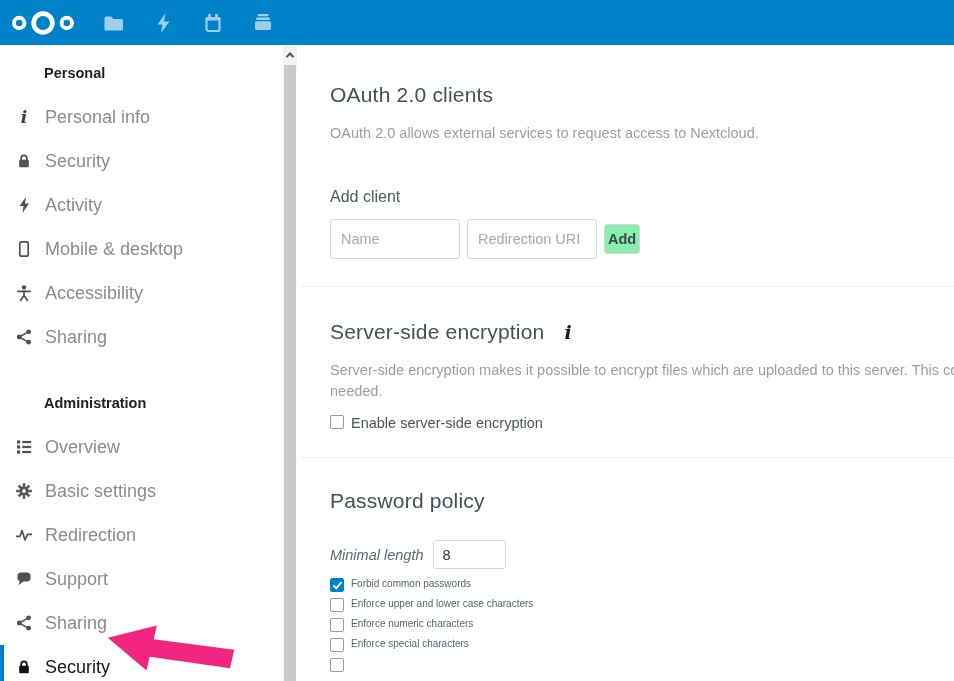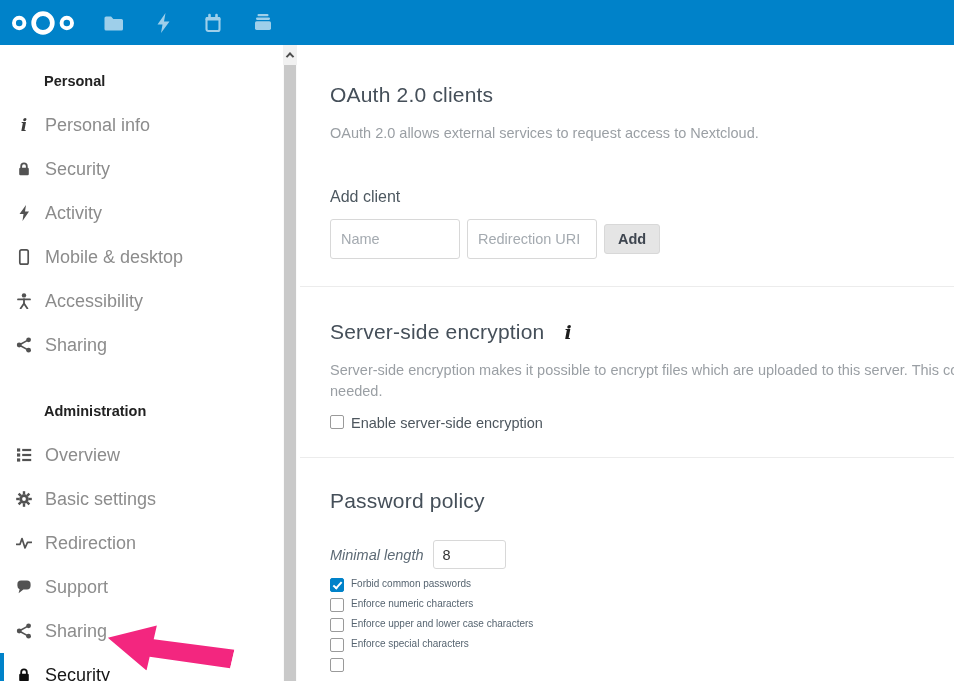--- a/index.html
+++ b/index.html
@@ -12,21 +12,21 @@
             background: #0082c9; display: flex; align-items: center; padding-left: 8px; z-index: 30; }
   .logo-slot { width: 70px; height: 45px; display: flex; align-items: center; justify-content: center; cursor: pointer; }
   .apps { display: flex; margin-left: 10px; }
   .app-slot { width: 50px; height: 45px; display: flex; align-items: center; justify-content: center; cursor: pointer; }
   .app-slot svg { opacity: 0.62; }
 
   
   .layout { position: absolute; top: 45px; left: 0; right: 0; bottom: 0; display: flex; }
 
   
-  .sidebar { width: 300px; flex-shrink: 0; position: relative; background: #fff; padding-top: 14px; }
+  .sidebar { width: 300px; flex-shrink: 0; position: relative; background: #fff; padding-top: 6px; }
   .nav-caption { height: 44px; line-height: 44px; padding-left: 44px;
                  font-size: 14.5px; font-weight: 700; color: #222; }
   .nav-caption.second { margin-top: 22px; }
   .nav-item { height: 44px; display: flex; align-items: center; padding-left: 16px;
               position: relative; cursor: pointer; }
   .nav-item .icn { width: 16px; height: 16px; margin-right: 13px; flex-shrink: 0;
                    display: flex; align-items: center; justify-content: center; }
   .nav-item .lbl { font-size: 18px; color: #8c8c8c; text-align: right; }
   .nav-item.selected .lbl { color: #161616; }
   .nav-item.selected::before { content: ""; position: absolute; left: 0; top: 0; bottom: 0;
@@ -61,21 +61,21 @@
                 font-size: 19px; color: #1c1c1c; margin-left: 20px; cursor: pointer; }
   .desc { font-size: 14.5px; color: #9a9fa4; margin-top: 16px; line-height: 21px; white-space: nowrap; }
   .desc-line2 { font-size: 14.5px; color: #9a9fa4; line-height: 21px; }
   h3 { font-size: 16px; font-weight: 400; color: #4d5860; margin-top: 44px; }
 
   .oauth-form { display: flex; align-items: center; margin-top: 13px; }
   .txt-input { height: 40px; width: 130px; border: 1px solid #d8d8d8; border-radius: 3px;
                padding: 0 10px; font-size: 14.5px; color: #333; margin-right: 7px; outline: none;
                font-family: "Liberation Sans", sans-serif; }
   .txt-input::placeholder { color: #a4aab0; }
-  .btn { height: 30px; padding: 0 13px; background: #e5e5e5; border: 1px solid #d8d8d8;
+  .btn { height: 30px; padding: 0 3px; background: #86efac; border: 1px solid #d8d8d8;
          border-radius: 3px; font-size: 14.5px; font-weight: 700; color: #3f4650; cursor: pointer;
          font-family: "Liberation Sans", sans-serif; }
 
   .cb-row { display: flex; align-items: flex-start; margin-top: 13px; cursor: pointer; width: max-content; }
   .cb { appearance: none; -webkit-appearance: none; width: 14px; height: 14px;
         border: 1px solid #9a9a9a; border-radius: 2px; background: #fff; margin: 0 7px 0 0;
         position: relative; cursor: pointer; flex-shrink: 0; }
   .cb:checked { background: #0082c9; border-color: #0082c9; }
   .cb:checked::after { content: ""; position: absolute; left: 4px; top: 1px; width: 3px; height: 7px;
                        border: solid #fff; border-width: 0 2px 2px 0; transform: rotate(42deg); }
@@ -336,25 +336,25 @@
           <span class="minlen-label">Minimal length</span>
           <input type="text" class="minlen-input" value="8" style="">
         </div>
         <div class="policy-list">
           <label class="cb-row">
             <input type="checkbox" class="cb" checked="" style="">
             <span class="cb-label">Forbid common passwords</span>
           </label>
           <label class="cb-row">
             <input type="checkbox" class="cb" style="">
+            <span class="cb-label">Enforce upper and lower case characters</span>
+          </label>
+          <label class="cb-row">
+            <input type="checkbox" class="cb" style="">
             <span class="cb-label">Enforce numeric characters</span>
-          </label>
-          <label class="cb-row">
-            <input type="checkbox" class="cb" style="">
-            <span class="cb-label">Enforce upper and lower case characters</span>
           </label>
           <label class="cb-row">
             <input type="checkbox" class="cb" style="">
             <span class="cb-label">Enforce special characters</span>
           </label>
           <label class="cb-row">
             <input type="checkbox" class="cb" style="">
           </label>
         </div>
       </section>

